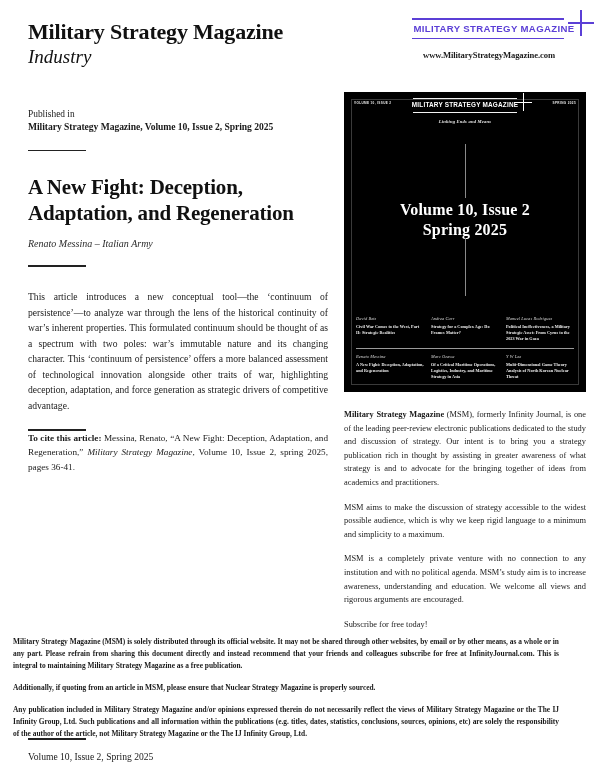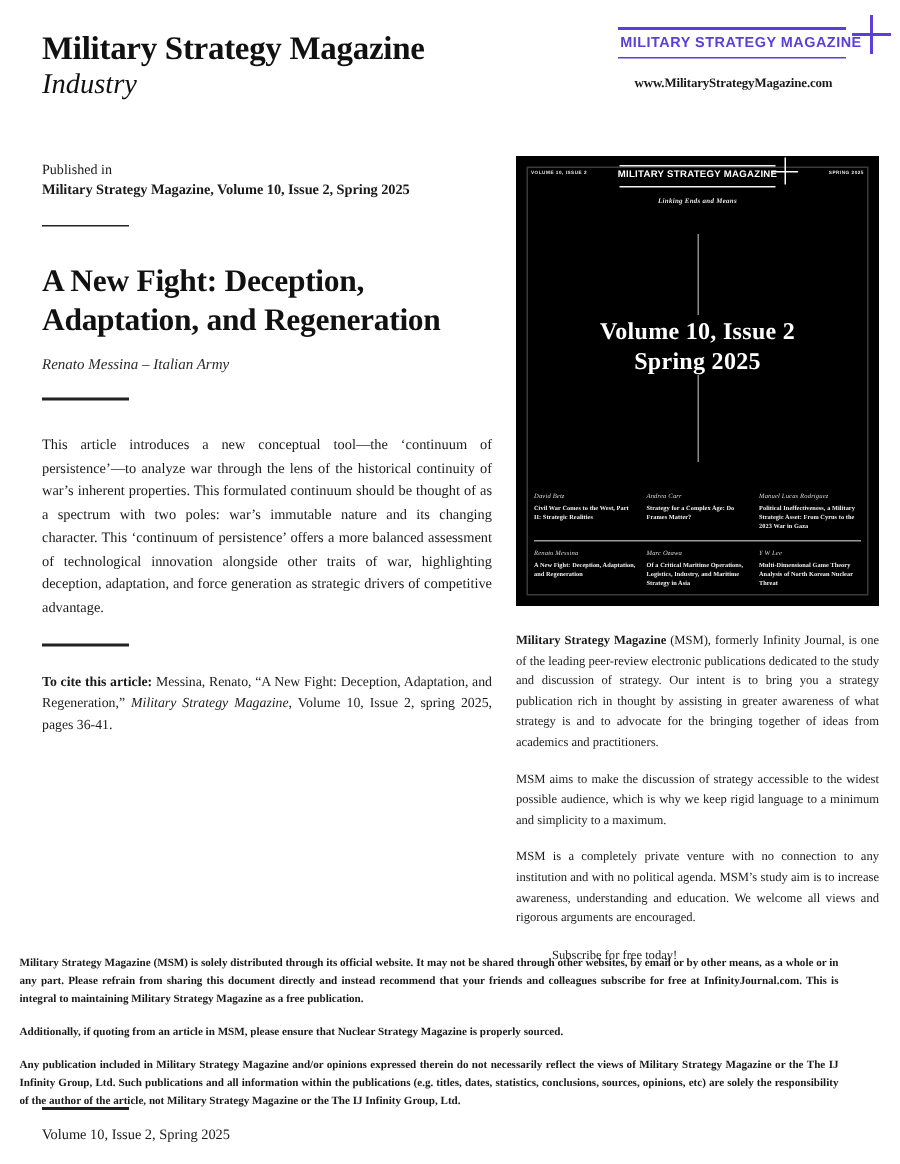--- a/index.html
+++ b/index.html
@@ -152,34 +152,33 @@
 
   .abstract {
     margin-top: 22px;
     font-size: 9.6px;
     line-height: 1.62;
     text-align: justify;
     color: #1a1a1a;
   }
 
   .cite {
-    margin-top: 16px;
     font-size: 9.2px;
     line-height: 1.58;
     text-align: justify;
     color: #1a1a1a;
   }
   .cite b { font-weight: bold; }
   .cite i { font-style: italic; }
 
   
   .right-col {
     position: absolute;
     left: 344px;
-    top: 104px;
+    top: 92px;
     width: 242px;
   }
 
   
   .cover {
     width: 242px;
     height: 300px;
     background: #000000;
     position: relative;
     box-sizing: border-box;
@@ -332,21 +331,21 @@
   }
 
   .about {
     margin-top: 16px;
     font-size: 8.4px;
     line-height: 1.62;
     text-align: justify;
     color: #1a1a1a;
   }
   .about p { margin: 0 0 11px 0; }
-  .about p:last-child { margin-bottom: 0; margin-left: 24px; }
+  .about p:last-child { margin-bottom: 0; }
   .about b { font-weight: bold; }
 
   
   .legal {
     position: absolute;
     left: 13px;
     top: 636px;
     width: 546px;
     font-size: 7.4px;
     line-height: 1.62;

